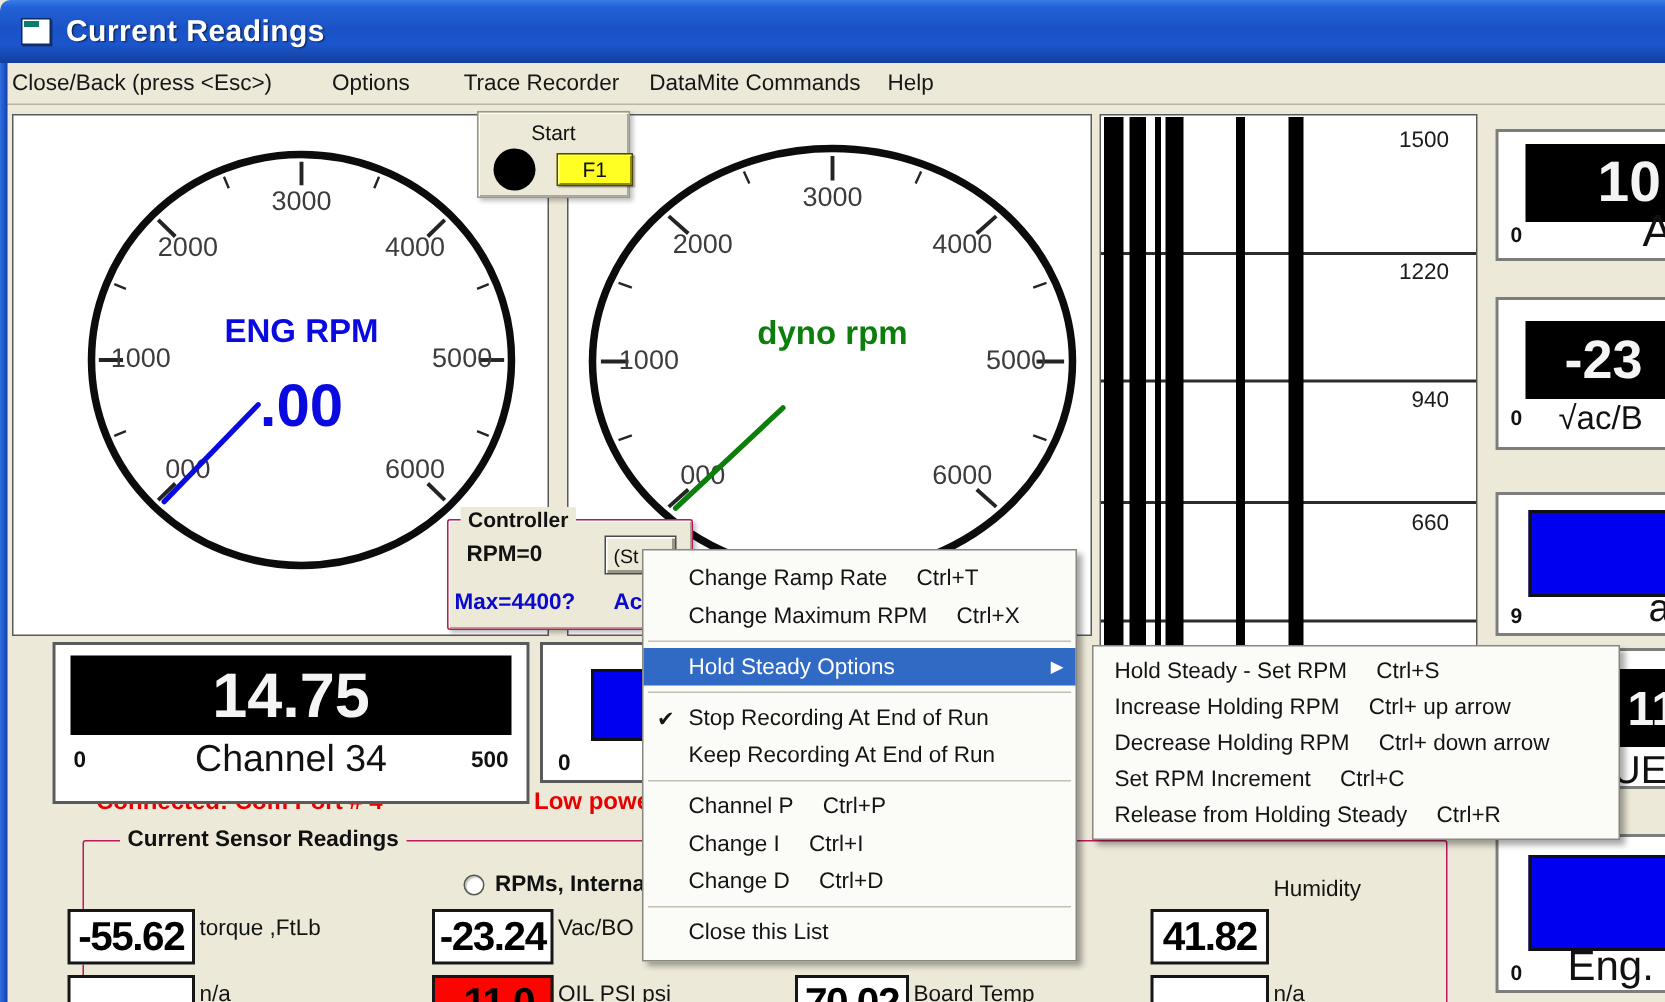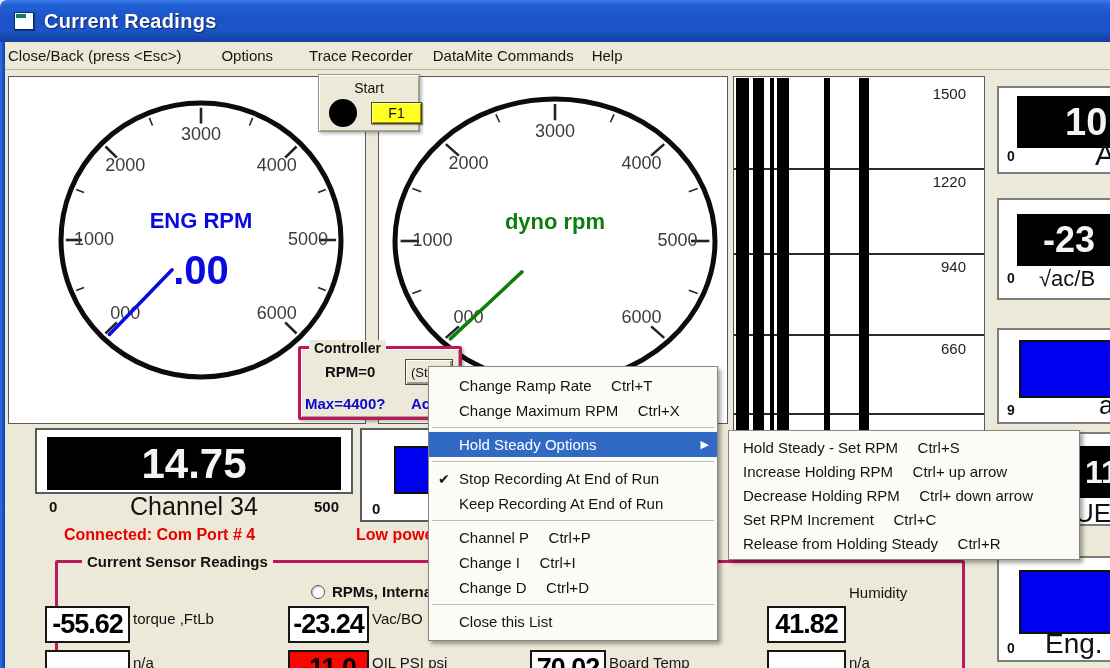--- a/index.html
+++ b/index.html
@@ -26,21 +26,21 @@
   
   .wpanel{background:#fff;border:1px solid #5a5a5c;}
   .rdpanel{background:#fff;border:2px solid #7d7d7d;}
   
   .raised{background:#ece9d8;border:1px solid #9a978a;box-shadow:inset 1px 1px 0 #fff,inset -1px -1px 0 #a8a496,2px 2px 3px rgba(0,0,0,.25);}
   .lcd{position:absolute;background:#000;color:#f4f4f4;font-weight:bold;overflow:hidden;white-space:nowrap;}
   .bluebar{position:absolute;background:#0000f0;border:2px solid #111;}
   .minlab{position:absolute;font-size:14px;font-weight:bold;color:#111;}
   .biglab{position:absolute;color:#111;white-space:nowrap;}
   
-  .groupbox{border:3px solid #be185d;border-radius:2px;}
+  .groupbox{border:1px solid #be185d;border-radius:2px;}
   .gb-title{position:absolute;background:#ece9d8;padding:0 5px;font-weight:bold;font-size:15px;white-space:nowrap;}
   
   .popupmenu{background:#fbfbf8;border:1px solid #88887e;box-shadow:3px 3px 4px rgba(0,0,0,.35);padding:6px 0;font-size:15px;z-index:30;}
   .menu-item{position:relative;height:25px;display:flex;align-items:center;padding:0 14px 0 30px;white-space:nowrap;color:#141414;}
   .menu-item .shortcut{margin-left:1.3em;}
   .menu-item.hl{background:#316ac5;color:#fff;}
   .menu-item .check{position:absolute;left:9px;font-size:14px;}
   .menu-item .subarrow{position:absolute;right:8px;font-size:11px;}
   .menu-sep{height:9px;position:relative;}
   .menu-sep::after{content:"";position:absolute;left:3px;right:3px;top:4px;border-top:1px solid #c3c0b2;}
@@ -180,38 +180,38 @@
         <div class="lcd" style="left: 8px; top: 12px; width: 148px; height: 52px; font-size: 32px; line-height: 52px; padding-left: 78px;">11</div>
         <div class="biglab" style="left: 76px; top: 64px; font-size: 26px;">UE</div>
       </div>
       <div class="abs rdpanel" style="left: 997px; top: 556px; width: 150px; height: 106px; z-index: 2;">
         <div class="bluebar" style="left: 20px; top: 12px; width: 140px; height: 64px;"></div>
         <div class="minlab" style="left: 8px; top: 82px;">0</div>
         <div class="biglab" style="left: 46px; top: 70px; font-size: 28px;">Eng.</div>
       </div>
     </div>
 
-  <div class="abs wpanel" style="left:35px;top:428px;width:318px;height:66px;border-width:2px;z-index:2;">
+  <div class="abs wpanel" style="left:35px;top:428px;width:318px;height:108px;border-width:2px;z-index:2;">
     <div class="lcd" style="left:10px;top:7px;width:294px;height:53px;font-size:42px;display:flex;align-items:center;justify-content:center;">14.75</div>
     <div class="minlab" style="left:12px;top:68px;font-size:15px;">0</div>
     <div class="biglab" style="left:0;top:62px;width:100%;text-align:center;font-size:25px;">Channel 34</div>
     <div class="minlab" style="right:12px;top:68px;font-size:15px;">500</div>
   </div>
 
   <div class="abs wpanel" style="left:360px;top:428px;width:150px;height:94px;border-width:2px;z-index:2;">
     <div class="bluebar" style="left:32px;top:16px;width:86px;height:48px;"></div>
     <div class="minlab" style="left:10px;top:70px;font-size:15px;">0</div>
   </div>
 
   <div class="redtext" style="left:64px;top:526px;">Connected: Com Port # 4</div>
   <div class="redtext" style="left:356px;top:526px;">Low power vol</div>
 
   <div class="abs raised ctrl groupbox" style="left:298px;top:346px;width:164px;height:74px;">
     <span class="gb-title" style="left:8px;top:-9px;font-size:14px;">Controller</span>
-    <div class="abs" style="left:24px;top:14px;font-weight:bold;font-size:15px;">RPM=0</div>
+    <div class="abs" style="left:12px;top:14px;font-weight:bold;font-size:15px;">RPM=0</div>
     <div class="ctrlbtn">(St</div>
     <div class="abs bluetxt" style="left:4px;top:46px;font-size:15px;">Max=4400?</div>
     <div class="abs bluetxt" style="left:110px;top:46px;font-size:15px;">Acc</div>
   </div>
 
   <div class="abs groupbox" style="left:55px;top:560px;width:910px;height:140px;">
     <span class="gb-title" style="left:24px;top:-10px;">Current Sensor Readings</span>
     <span class="radio" style="left:253px;top:22px;"></span>
     <span class="radiolabel" style="left:274px;top:20px;">RPMs, Internal TC</span>
   </div>

